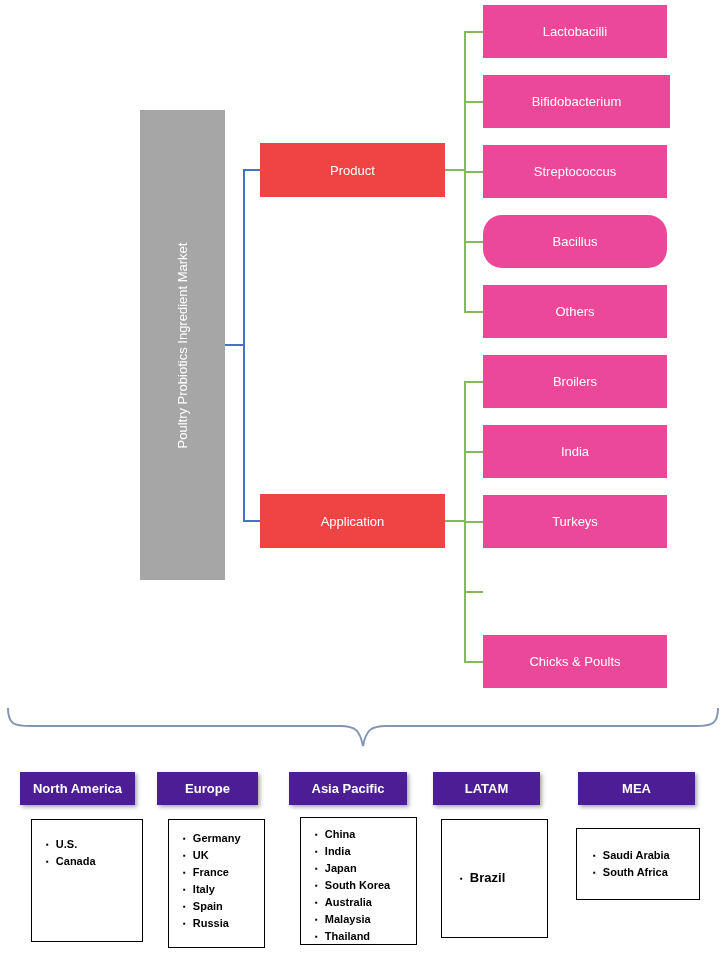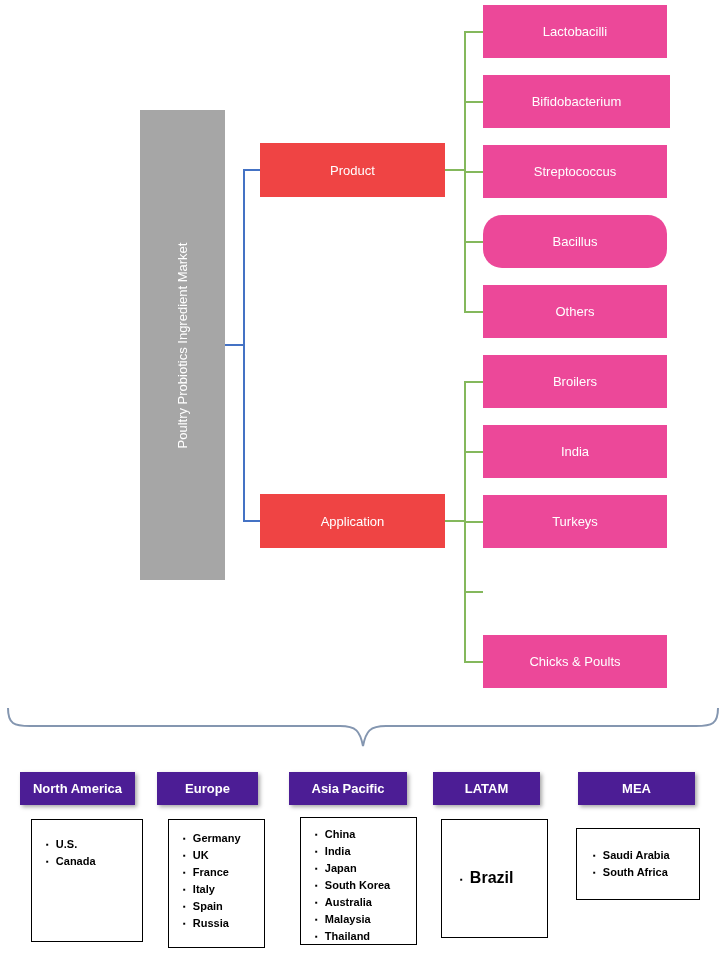--- a/index.html
+++ b/index.html
@@ -156,21 +156,21 @@
       <li>China</li>
       <li>India</li>
       <li>Japan</li>
       <li>South Korea</li>
       <li>Australia</li>
       <li>Malaysia</li>
       <li>Thailand</li>
     </ul>
   </div>
 
-  <div class="region-box vcenter" style="left:441px;top:819px;width:107px;height:119px;padding-left:14px;font-size:16px;">
+  <div class="region-box vcenter" style="left:441px;top:819px;width:107px;height:119px;padding-left:14px;font-size:13px;">
     <ul>
       <li>Brazil</li>
     </ul>
   </div>
 
   <div class="region-box vcenter" style="left:576px;top:828px;width:124px;height:72px;padding-left:12px;">
     <ul>
       <li>Saudi Arabia</li>
       <li>South Africa</li>
     </ul>

